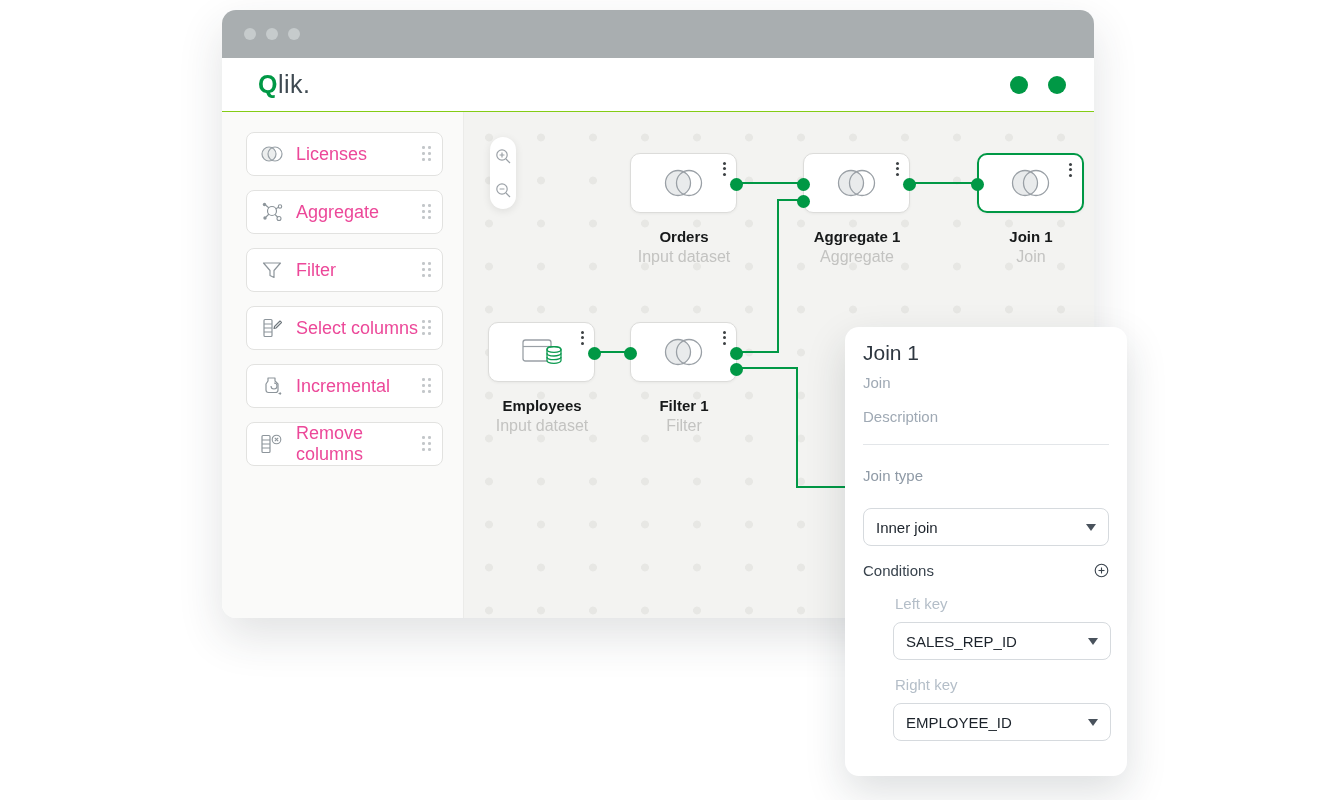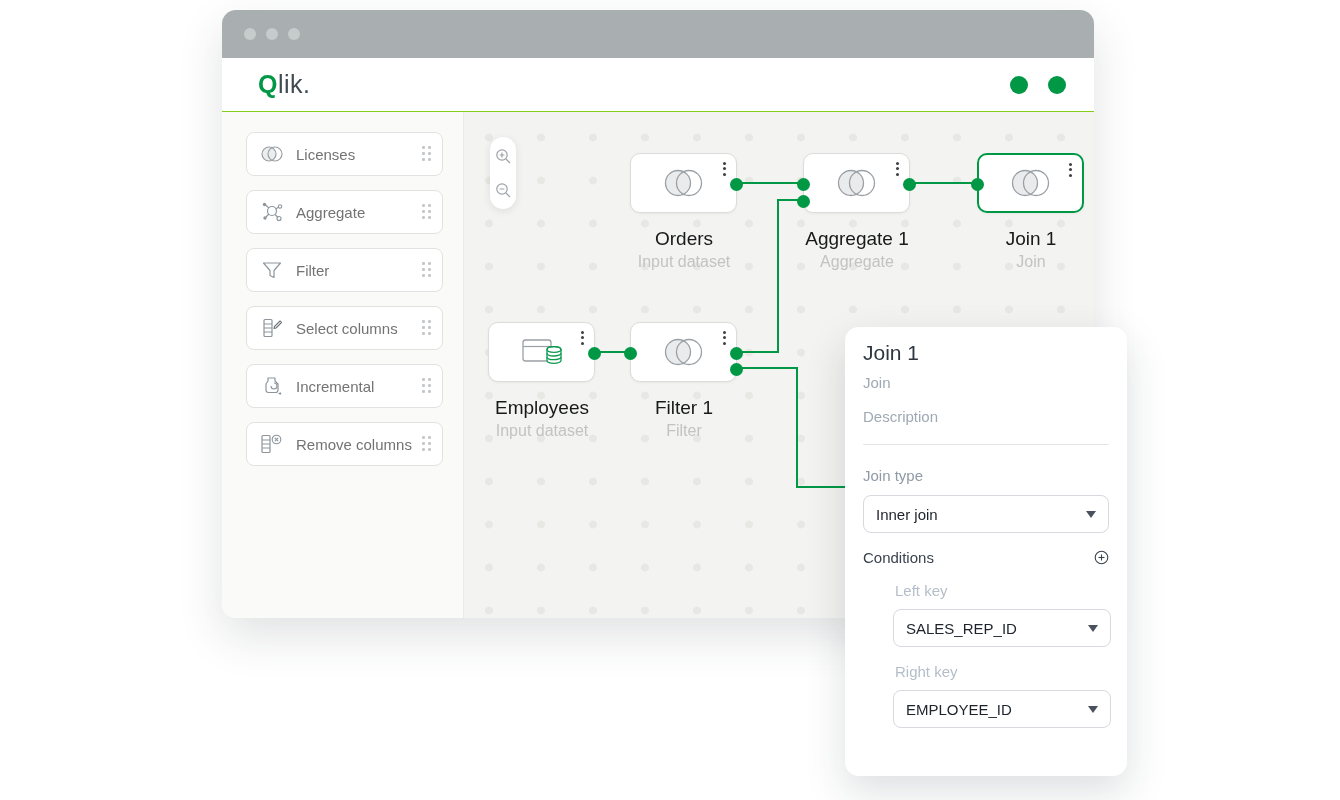--- a/index.html
+++ b/index.html
@@ -26,21 +26,21 @@
   .sidebar { width:242px; background:#fafaf9; border-right:1px solid #ebebe9;
              padding:20px 20px 0 24px; }
   .search { width:182px; height:34px; background:#fff; border:1px solid #d8d8d6; border-radius:8px;
             display:flex; align-items:center; padding:0 10px; margin-bottom:29px; }
   .search input { border:none; outline:none; width:130px; margin-left:9px; font-size:14px;
                   color:#30363b; background:transparent; font-family:inherit; }
   .search input::placeholder { color:#b9bdc0; }
   .side-item { width:197px; height:44px; background:#fff; border:1px solid #e2e2e0; border-radius:8px;
                display:flex; align-items:center; padding:0 10px 0 12px; margin-bottom:14px; }
   .side-item .si-icon { width:26px; display:flex; justify-content:center; }
-  .side-item .si-label { flex:1; margin-left:11px; font-size:15px; color:#737373; }
+  .side-item .si-label { flex:1; margin-left:11px; font-size:18px; color:#ec4899; }
   .grip { display:grid; grid-template-columns:repeat(2,4px); grid-auto-rows:4px; gap:2px; }
   .grip i { width:2.6px; height:2.6px; border-radius:50%; background:#c3c7ca; display:block; }
 
   
   .canvas { position:relative; flex:1; background:#f3f3f1;
             background-image:radial-gradient(circle,#e7e7e4 3.6px,rgba(0,0,0,0) 4.3px);
             background-size:52px 43px; background-position:-1px 4px; overflow:hidden; }
   .edges { position:absolute; left:0; top:0; pointer-events:none; z-index:1; }
   .zoombar { position:absolute; left:26px; top:25px; width:26px; background:#fff; border-radius:13px;
              box-shadow:0 2px 8px rgba(0,0,0,.09); display:flex; flex-direction:column;
@@ -48,35 +48,35 @@
   .zoombtn { width:18px; height:18px; display:flex; align-items:center; justify-content:center; cursor:pointer; }
 
   .node { position:absolute; width:107px; height:60px; background:#fff; border:1px solid #dcdcda;
           border-radius:10px; box-shadow:0 1px 3px rgba(0,0,0,.05); z-index:2;
           display:flex; align-items:center; justify-content:center; }
   .node.selected { border:2px solid #009845; }
   .kebab { position:absolute; top:8px; right:10px; display:flex; flex-direction:column; gap:2.4px; }
   .kebab i { width:3px; height:3px; border-radius:50%; background:#3c4043; display:block; }
   .port { position:absolute; width:13px; height:13px; border-radius:50%; background:#009845; z-index:4; }
   .node-label { position:absolute; width:160px; text-align:center; z-index:2; }
-  .nl-title { font-size:19px; font-weight:normal; color:#17191a; }
+  .nl-title { font-size:15px; font-weight:bold; color:#17191a; }
   .nl-sub { font-size:16px; color:#c3c3c1; margin-top:3px; }
 
   
   .panel { position:absolute; left:845px; top:327px; width:282px; height:449px; background:#fff;
            border-radius:14px; box-shadow:0 16px 40px rgba(30,40,50,.15); z-index:20;
            padding:14px 18px 0 18px; }
   .p-title { font-size:21px; color:#2e3740; font-weight:500; }
   .p-sub { font-size:15px; color:#9fa9b4; margin-top:9px; }
   .p-desc { font-size:15px; color:#9fa9b4; margin-top:17px; }
   .p-div { border:none; border-top:1px solid #e3e6e9; margin-top:19px; }
   .p-label { font-size:15px; color:#8f9aa6; margin-top:22px; }
   .p-select { height:38px; border:1px solid #d6dade; border-radius:8px; background:#fff;
               display:flex; align-items:center; padding:0 12px; font-size:15px; color:#1c232b;
-              margin-top:11px; cursor:pointer; }
+              margin-top:24px; cursor:pointer; }
   .p-select .caret { margin-left:auto; width:0; height:0; border-left:5.5px solid transparent;
                      border-right:5.5px solid transparent; border-top:7px solid #49525c; }
   .p-cond-row { display:flex; align-items:center; margin-top:16px; }
   .p-cond { font-size:15px; color:#39434d; }
   .p-plus { margin-left:auto; cursor:pointer; display:flex; }
   .p-key { font-size:15px; color:#b4bec8; margin-top:16px; margin-left:32px; }
   .p-select.key { margin-left:30px; width:218px; margin-top:10px; }
 </style>
 </head>
 <body>

